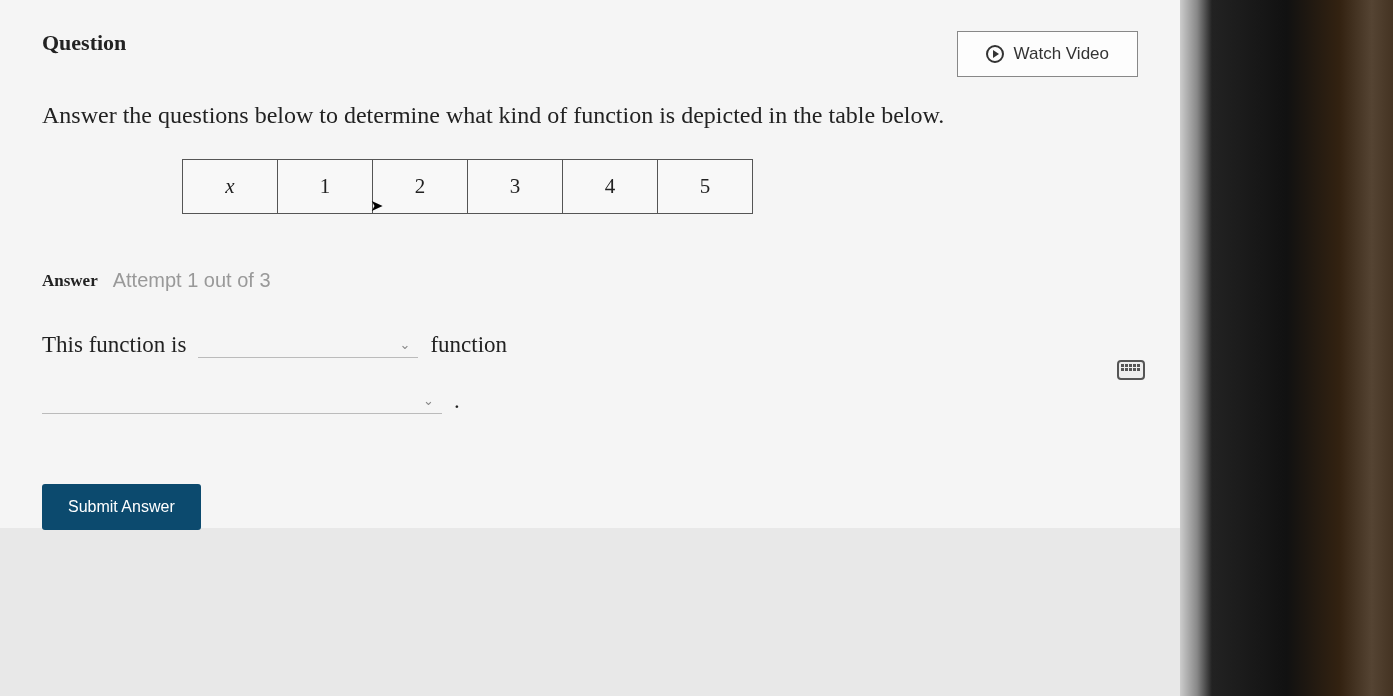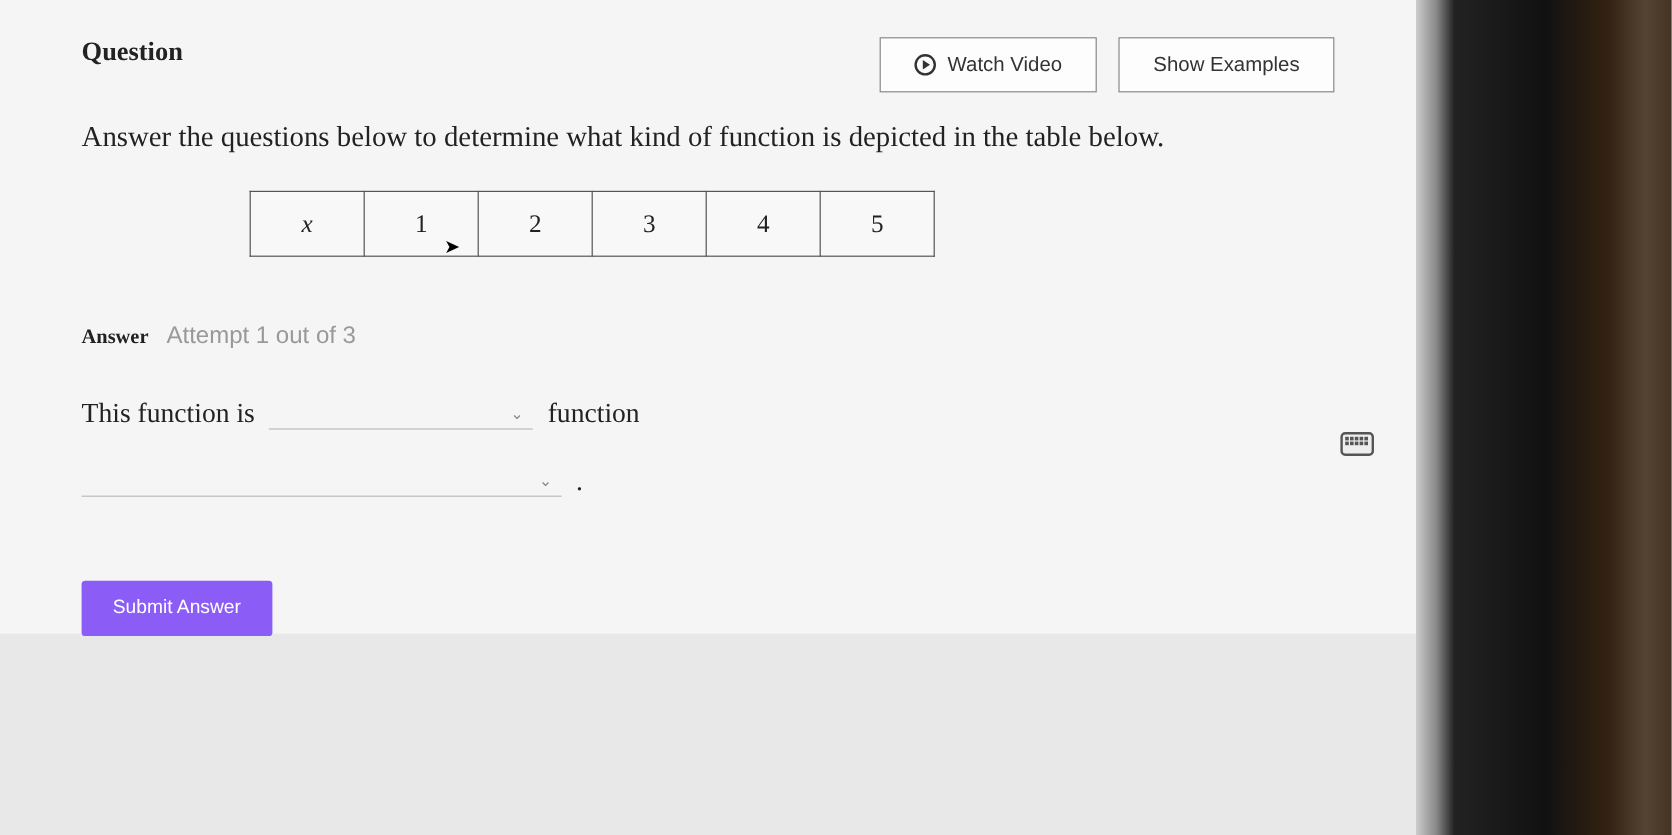--- a/index.html
+++ b/index.html
@@ -12,21 +12,21 @@
       background: #e8e8e8;
       width: 1393px;
       height: 696px;
       overflow: hidden;
       position: relative;
     }
     .page-container {
       background: #f5f5f5;
       width: 1180px;
       height: 528px;
-      padding: 30px 68px;
+      padding: 30px 42px;
       position: relative;
     }
     .header-row {
       display: flex;
       justify-content: space-between;
       align-items: flex-start;
       margin-bottom: 25px;
     }
     .question-label {
       font-weight: bold;
@@ -140,21 +140,21 @@
       min-width: 400px;
     }
     .chevron {
       font-size: 13px;
       color: #888;
     }
     .period {
       font-size: 23px;
     }
     .submit-btn {
-      background: #8b5cf6;
+      background: #0c4a6e;
       color: white;
       border: none;
       padding: 14px 26px;
       font-size: 16px;
       cursor: pointer;
       border-radius: 3px;
       font-family: Arial, sans-serif;
       margin-top: 40px;
     }
     .keyboard-icon {
@@ -199,23 +199,20 @@
 <body>
 
 <div class="page-container">
 
   <div class="header-row">
     <div class="question-label">Question</div>
     <div class="header-buttons">
       <button class="header-btn">
         <span class="play-icon"></span>
         <span>Watch Video</span>
-      </button>
-      <button class="header-btn">
-        <span>Show Examples</span>
       </button>
     </div>
   </div>
 
   <div class="prompt-text">Answer the questions below to determine what kind of function is depicted in the table below.</div>
 
   <div class="table-wrapper">
     <table>
       <tbody>
           <tr>

